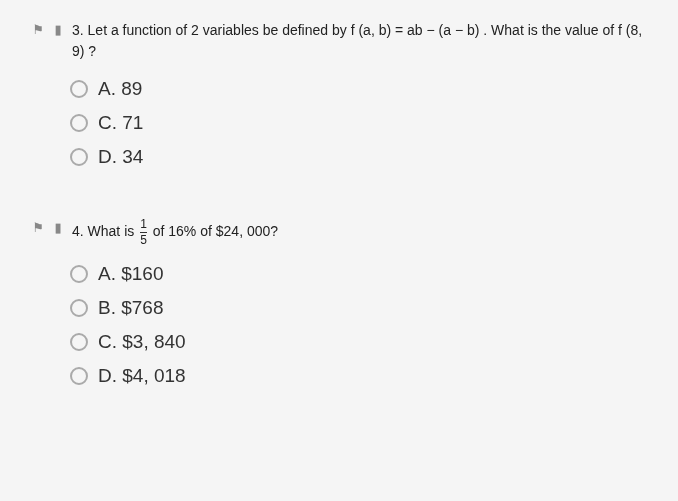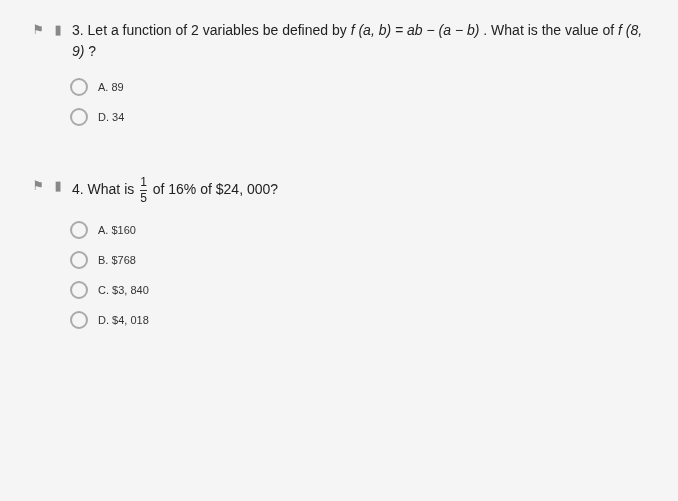--- a/index.html
+++ b/index.html
@@ -47,21 +47,20 @@
       font-size: 13px;
     }
 
     .question-text {
       font-size: 14px;
       line-height: 1.5;
       color: #222;
     }
 
     .question-text .math {
-      font-style: italic;
     }
 
     .options-list {
       list-style: none;
       padding-left: 40px;
     }
 
     .option-item {
       display: flex;
       align-items: center;
@@ -74,21 +73,21 @@
       height: 18px;
       border-radius: 50%;
       border: 2px solid #aaa;
       background: transparent;
       flex-shrink: 0;
       cursor: pointer;
       display: inline-block;
     }
 
     .option-label {
-      font-size: 11px;
+      font-size: 19px;
       color: #333;
     }
 
     .fraction {
       display: inline-flex;
       flex-direction: column;
       align-items: center;
       vertical-align: middle;
       font-size: 12px;
       line-height: 1.1;
@@ -131,20 +130,27 @@
     <li class="option-item">
       <span class="radio-circle"></span>
       <span class="option-label">
         <span>A.</span>
         <span>89</span>
       </span>
     </li>
     <li class="option-item">
       <span class="radio-circle"></span>
       <span class="option-label">
+        <span>C.</span>
+        <span>71</span>
+      </span>
+    </li>
+    <li class="option-item">
+      <span class="radio-circle"></span>
+      <span class="option-label">
         <span>D.</span>
         <span>34</span>
       </span>
     </li>
   </ul>
 </div>
 
 <div class="divider"></div>
 
 <div class="question-block">

